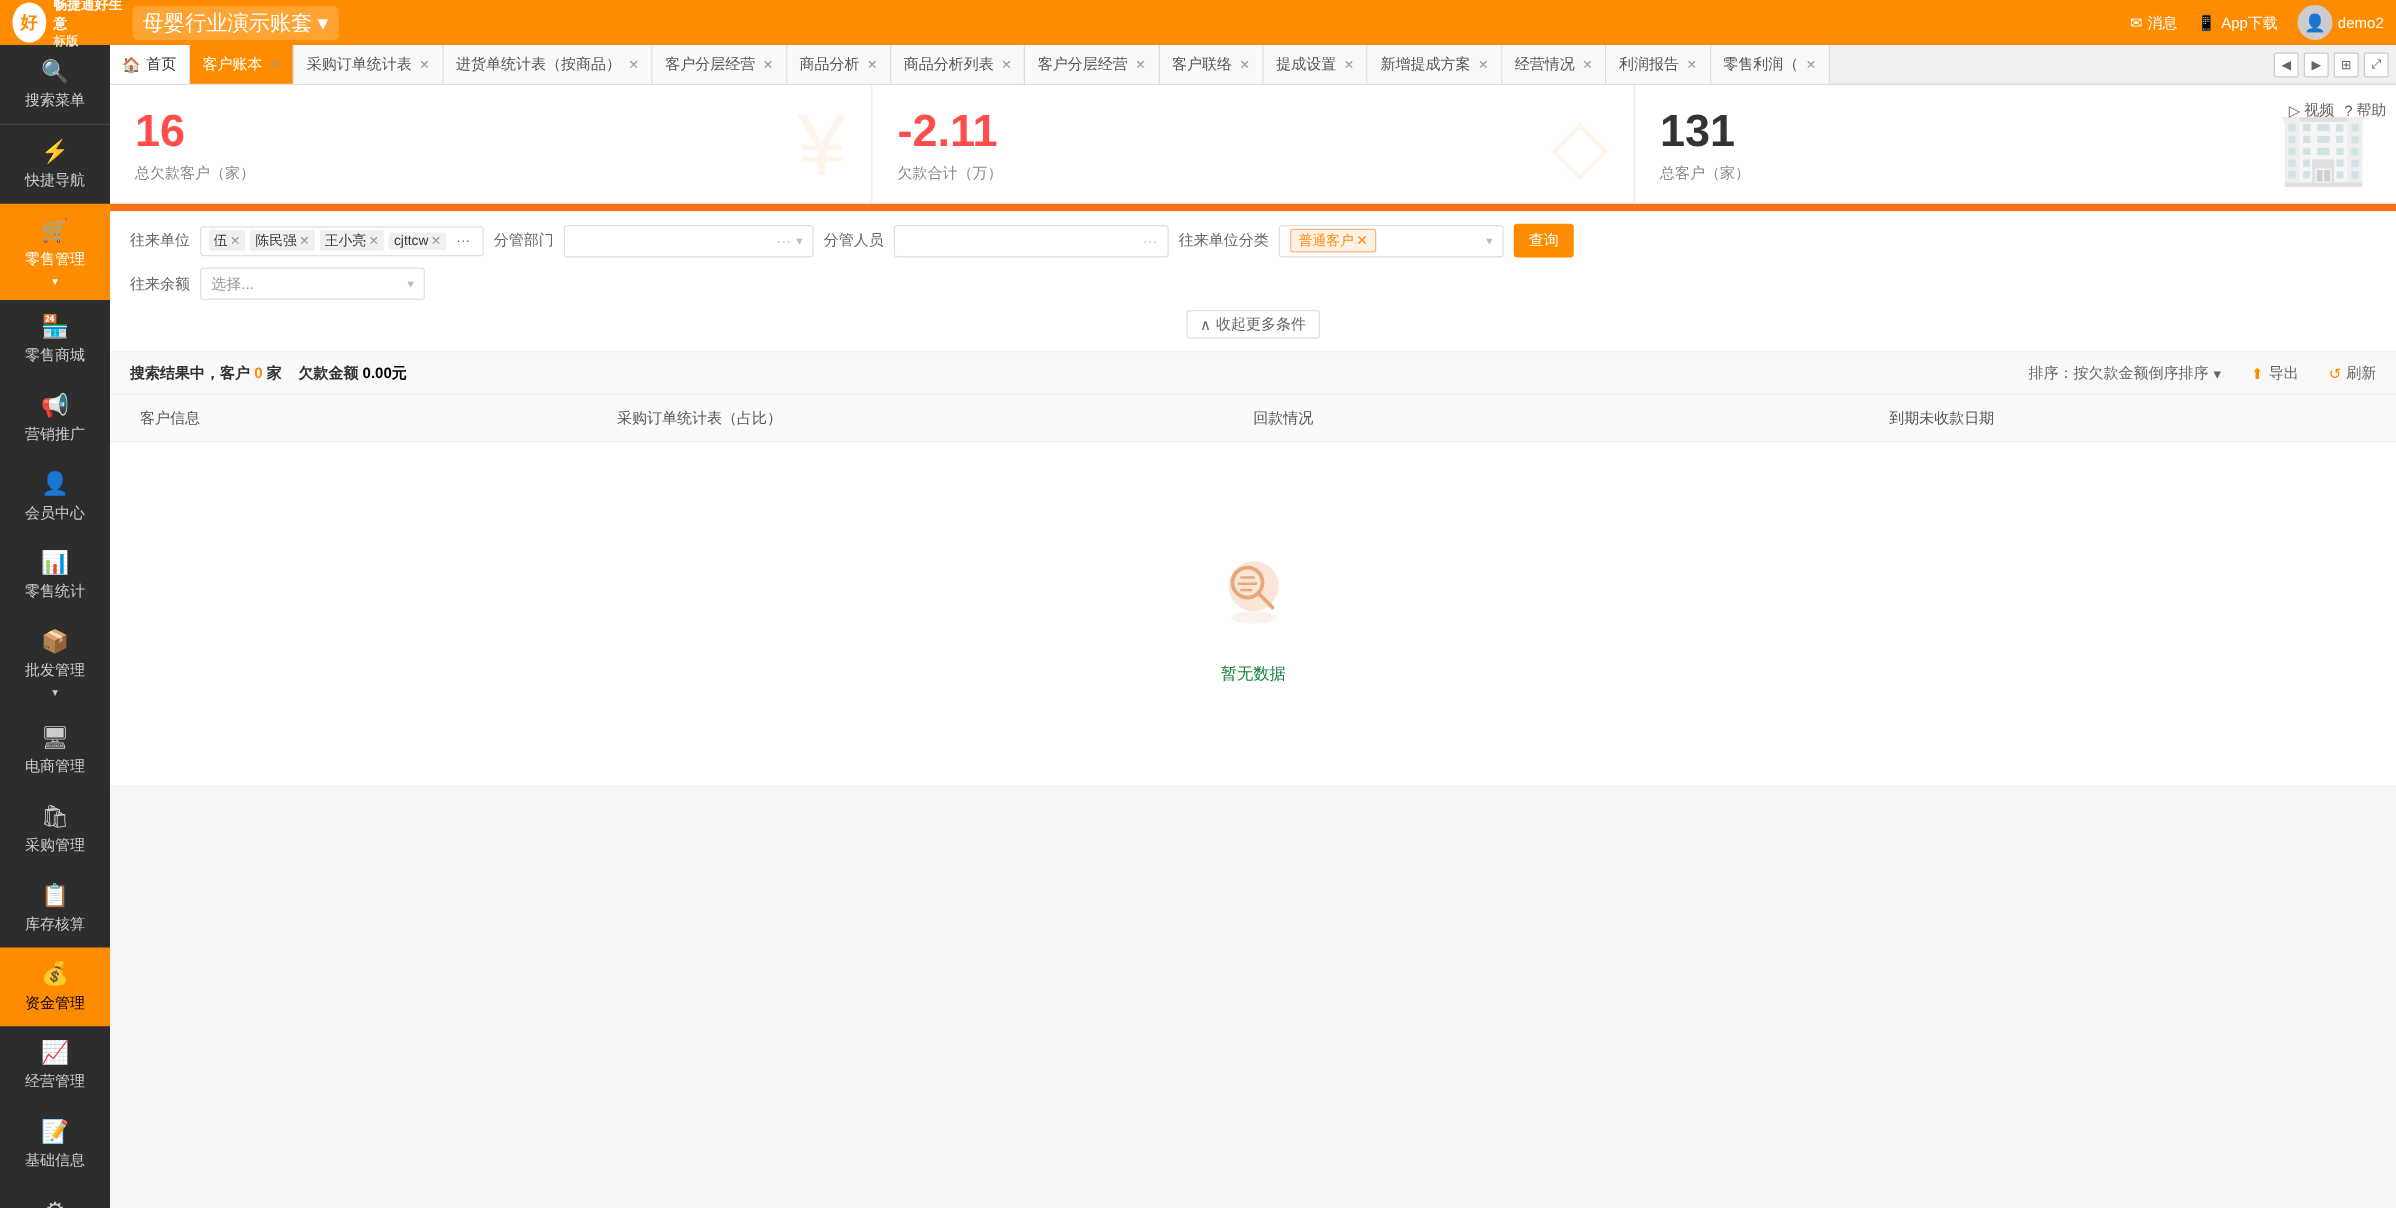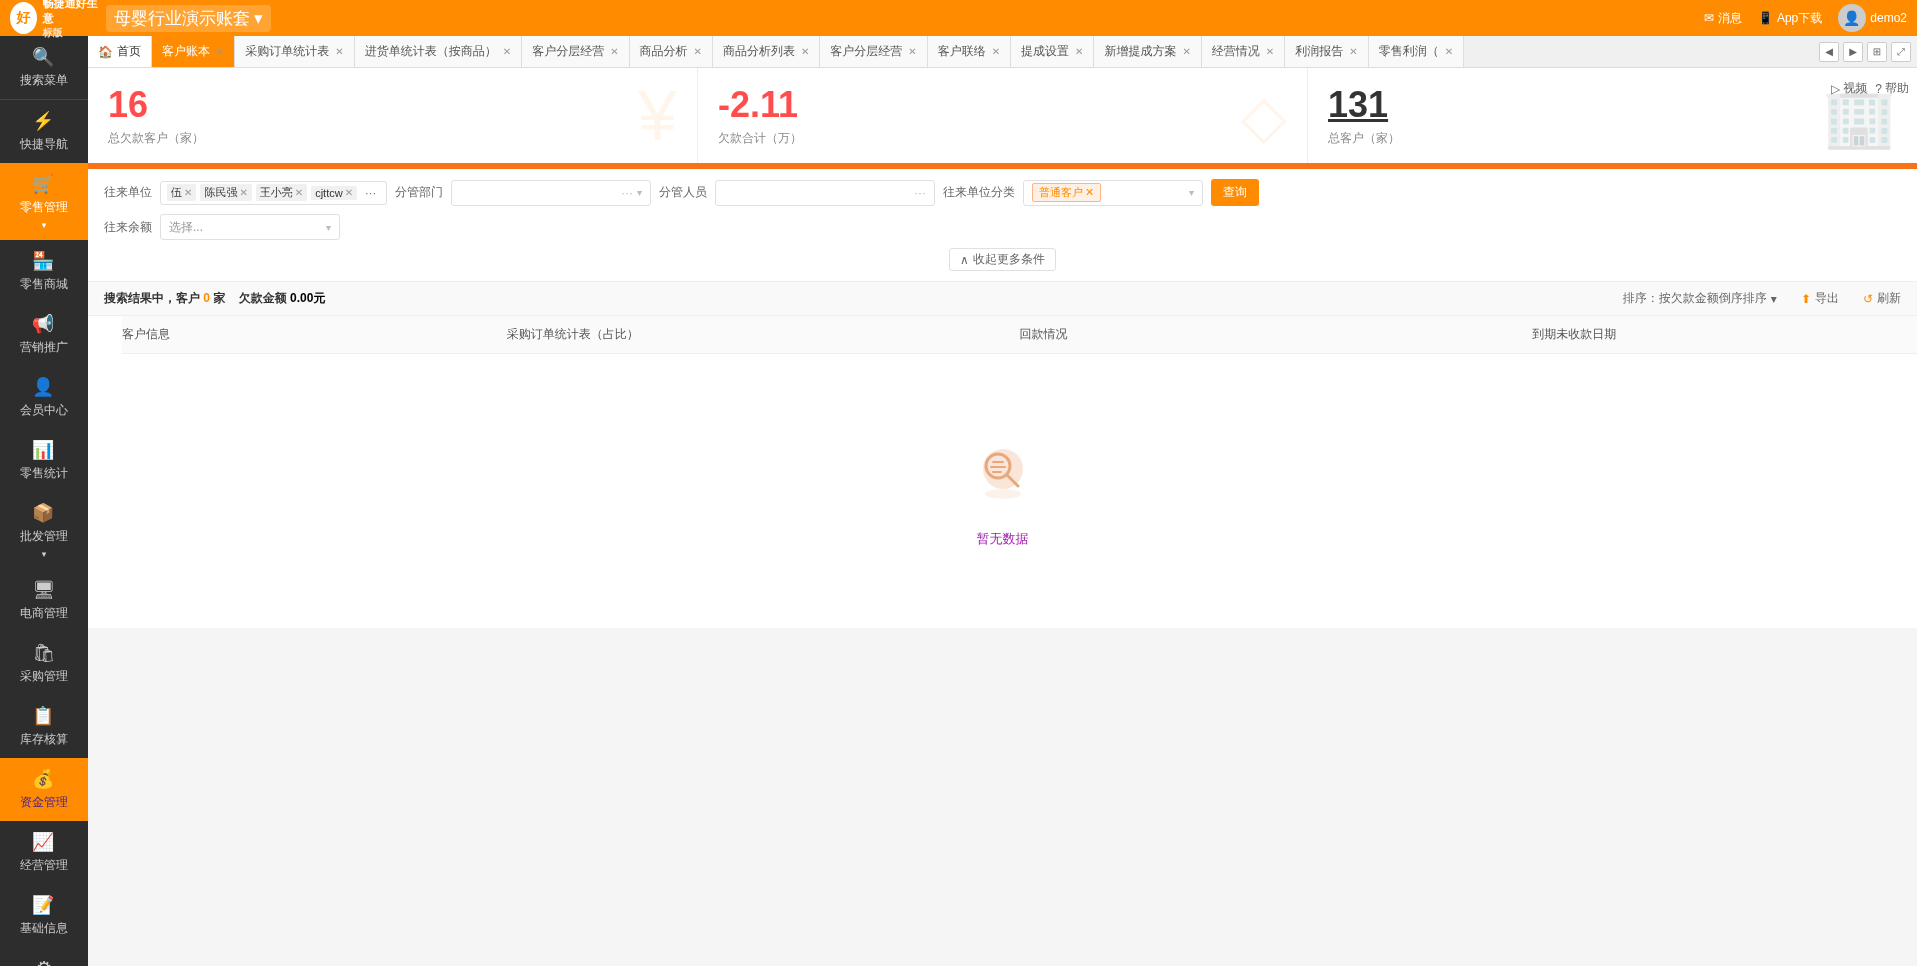--- a/index.html
+++ b/index.html
@@ -41,21 +41,21 @@
     .page-content { flex: 1; overflow-y: auto; padding: 0; background: #f5f5f5; }
 
     
     .stats-row { display: flex; background: white; border-bottom: 6px solid #f97316; }
     .stat-card { flex: 1; padding: 16px 20px; display: flex; flex-direction: column; align-items: flex-start; position: relative; border-right: 1px solid #eee; }
     .stat-card:last-child { border-right: none; }
     .stat-bg-icon { position: absolute; right: 20px; top: 50%; transform: translateY(-50%); opacity: 0.12; font-size: 56px; }
     .stat-value { font-size: 36px; font-weight: bold; }
     .stat-value.orange { color: #ff4d4d; }
     .stat-value.red-neg { color: #ff4d4d; }
-    .stat-value.black { color: #333; text-decoration: underline; }
+    .stat-value.black { color: #333; }
     .stat-label { color: #888; font-size: 12px; margin-top: 4px; }
     .stat-actions { position: absolute; top: 12px; right: 8px; display: flex; gap: 8px; font-size: 12px; color: #666; }
     .stat-action-item { display: flex; align-items: center; gap: 3px; cursor: pointer; }
 
     
     .filter-area { background: white; padding: 10px 16px; border-bottom: 1px solid #eee; }
     .filter-row { display: flex; align-items: center; gap: 8px; margin-bottom: 8px; flex-wrap: wrap; }
     .filter-label { color: #666; font-size: 12px; white-space: nowrap; }
     .filter-tag-group { display: flex; align-items: center; gap: 4px; border: 1px solid #e0e0e0; border-radius: 3px; padding: 2px 6px; min-height: 24px; flex-wrap: wrap; }
     .filter-tag { display: flex; align-items: center; gap: 2px; background: #f0f0f0; border-radius: 2px; padding: 1px 4px; font-size: 11px; color: #333; }
@@ -74,31 +74,31 @@
     .results-bar { display: flex; align-items: center; justify-content: space-between; padding: 8px 16px; background: #f9f9f9; border-bottom: 1px solid #eee; }
     .results-info { color: #666; font-size: 12px; }
     .results-info span { color: #333; font-weight: bold; }
     .results-actions { display: flex; align-items: center; gap: 24px; font-size: 12px; color: #666; }
     .results-sort { display: flex; align-items: center; gap: 4px; cursor: pointer; }
     .results-action-btn { display: flex; align-items: center; gap: 4px; cursor: pointer; color: #666; }
     .results-action-btn .icon { color: #ff8c00; }
 
     
     .data-table { width: 100%; background: white; }
-    .table-header { display: flex; align-items: flex-start; padding: 10px 0; background: #fafafa; border-bottom: 1px solid #eee; margin-left: 34px; }
+    .table-header { display: flex; align-items: flex-start; padding: 10px 24px; background: #fafafa; border-bottom: 1px solid #eee; }
     .table-col { font-size: 12px; color: #555; font-weight: 500; }
     .col-customer { flex: 3; }
     .col-debt { flex: 4; }
     .col-repay { flex: 4; }
     .col-due { flex: 3; }
 
     
     .empty-state { display: flex; flex-direction: column; align-items: center; justify-content: center; padding: 80px 20px; background: white; }
     .empty-icon { width: 80px; height: 80px; margin-bottom: 16px; }
-    .empty-text { color: #a21caf; font-size: 13px; }
+    .empty-text { color: #15803d; font-size: 13px; }
 
     
     ::-webkit-scrollbar { width: 6px; height: 6px; }
     ::-webkit-scrollbar-track { background: #f1f1f1; }
     ::-webkit-scrollbar-thumb { background: #ccc; border-radius: 3px; }
   </style>
 </head>
 <body>
 
 <div class="app-wrapper">
@@ -177,21 +177,21 @@
       <div class="sidebar-item">
         <span class="item-icon">🛍</span>
         <span>采购管理</span>
       </div>
       <div class="sidebar-item">
         <span class="item-icon">📋</span>
         <span>库存核算</span>
       </div>
       <div class="sidebar-item active" style="background:#ff8c00;">
         <span class="item-icon">💰</span>
-        <span style="color:#4c1d95;">资金管理</span>
+        <span style="color:#000000;">资金管理</span>
       </div>
       <div class="sidebar-item">
         <span class="item-icon">📈</span>
         <span>经营管理</span>
       </div>
       <div class="sidebar-item">
         <span class="item-icon">📝</span>
         <span>基础信息</span>
       </div>
       <div class="sidebar-item">

